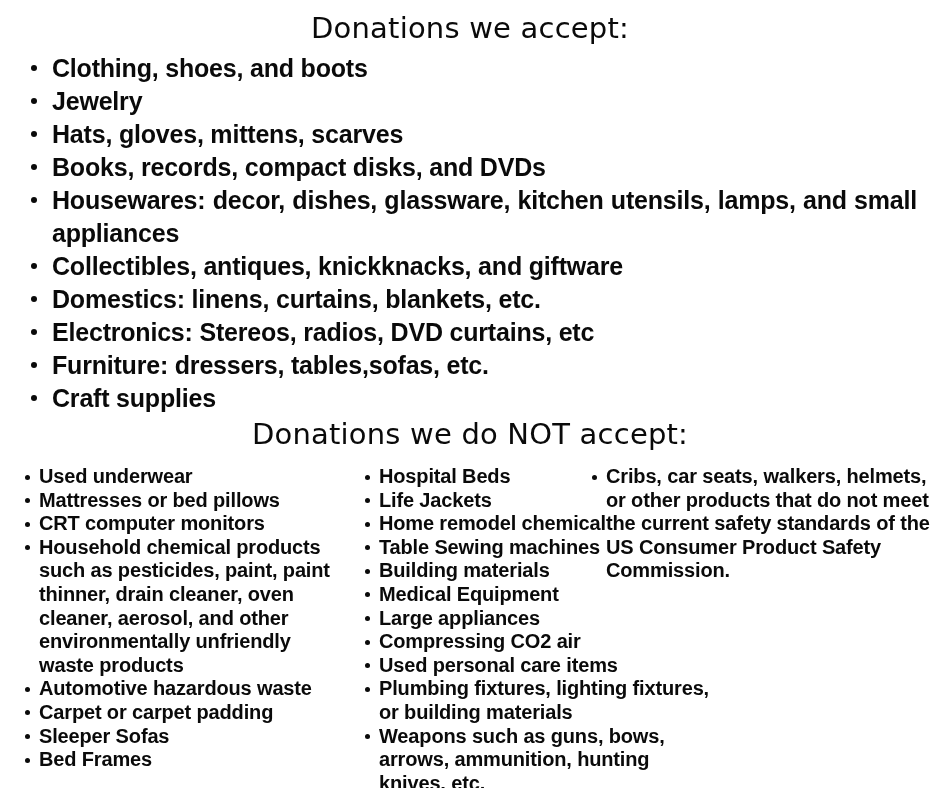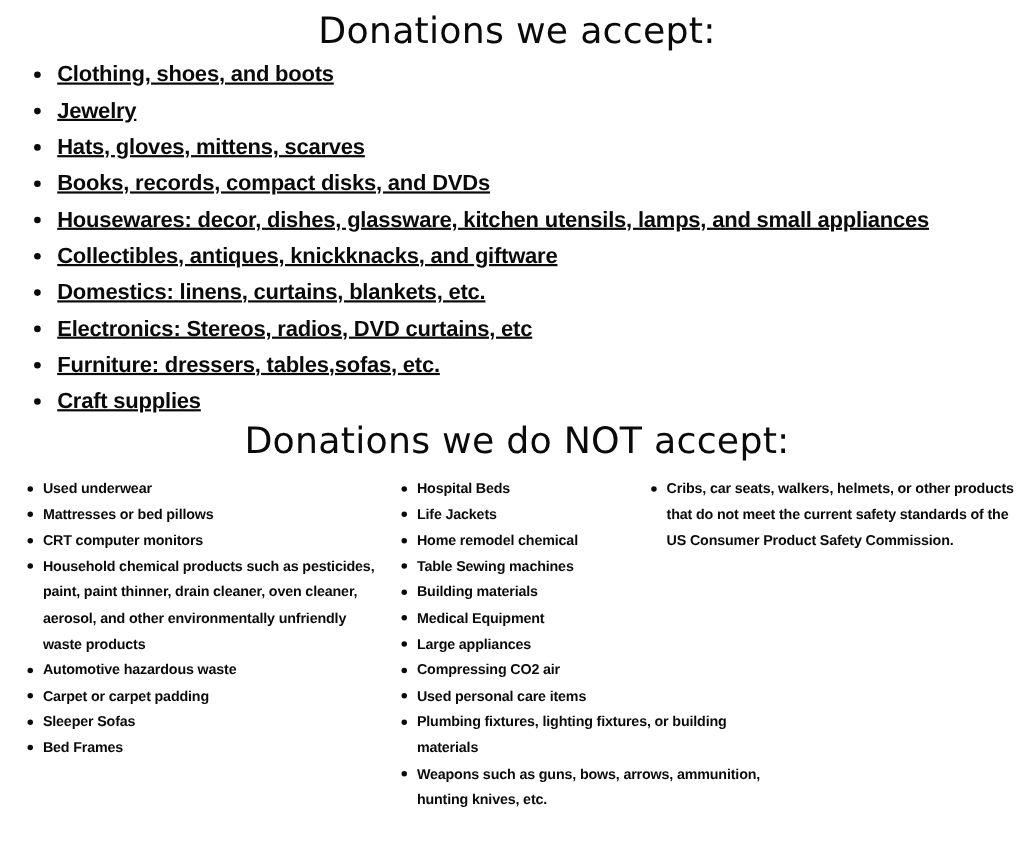--- a/index.html
+++ b/index.html
@@ -15,21 +15,21 @@
     overflow: hidden;
   }
   .page {
     position: relative;
     width: 940px;
     height: 788px;
   }
   .section-title {
     font-family: "DejaVu Sans", sans-serif;
     font-weight: 400;
-    font-size: 33px;
+    font-size: 29px;
     line-height: 34px;
     text-align: center;
     letter-spacing: 0.2px;
     margin: 0;
   }
   .title-accept {
     padding-top: 11px;
     margin-bottom: 7px;
   }
   .title-reject {
@@ -40,25 +40,24 @@
   ul.accept-list {
     list-style: none;
     margin: 0;
     padding: 0 0 0 52px;
     width: 917px;
     box-sizing: border-box;
   }
   ul.accept-list li {
     position: relative;
     font-weight: 700;
-    font-size: 20px;
+    font-size: 25px;
     line-height: 33px;
     letter-spacing: -0.2px;
     text-align: justify;
-    text-decoration: underline;
   }
   ul.accept-list li::before {
     content: "";
     position: absolute;
     left: -21px;
     top: 13px;
     width: 6px;
     height: 6px;
     border-radius: 50%;
     background: #0a0a0a;
@@ -67,21 +66,21 @@
   .reject-cols {
     position: relative;
     height: 300px;
   }
   ul.reject-col {
     list-style: none;
     margin: 0;
     padding: 0;
     position: absolute;
     top: 0;
-    font-size: 13px;
+    font-size: 20px;
     font-weight: 700;
     line-height: 23.6px;
     letter-spacing: -0.15px;
   }
   ul.reject-col li {
     position: relative;
     padding-left: 14px;
   }
   ul.reject-col li::before {
     content: "";

